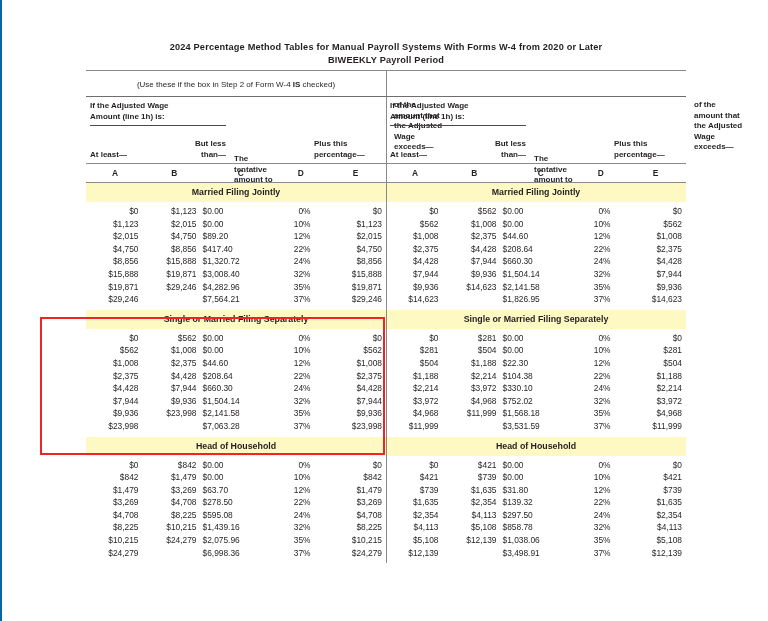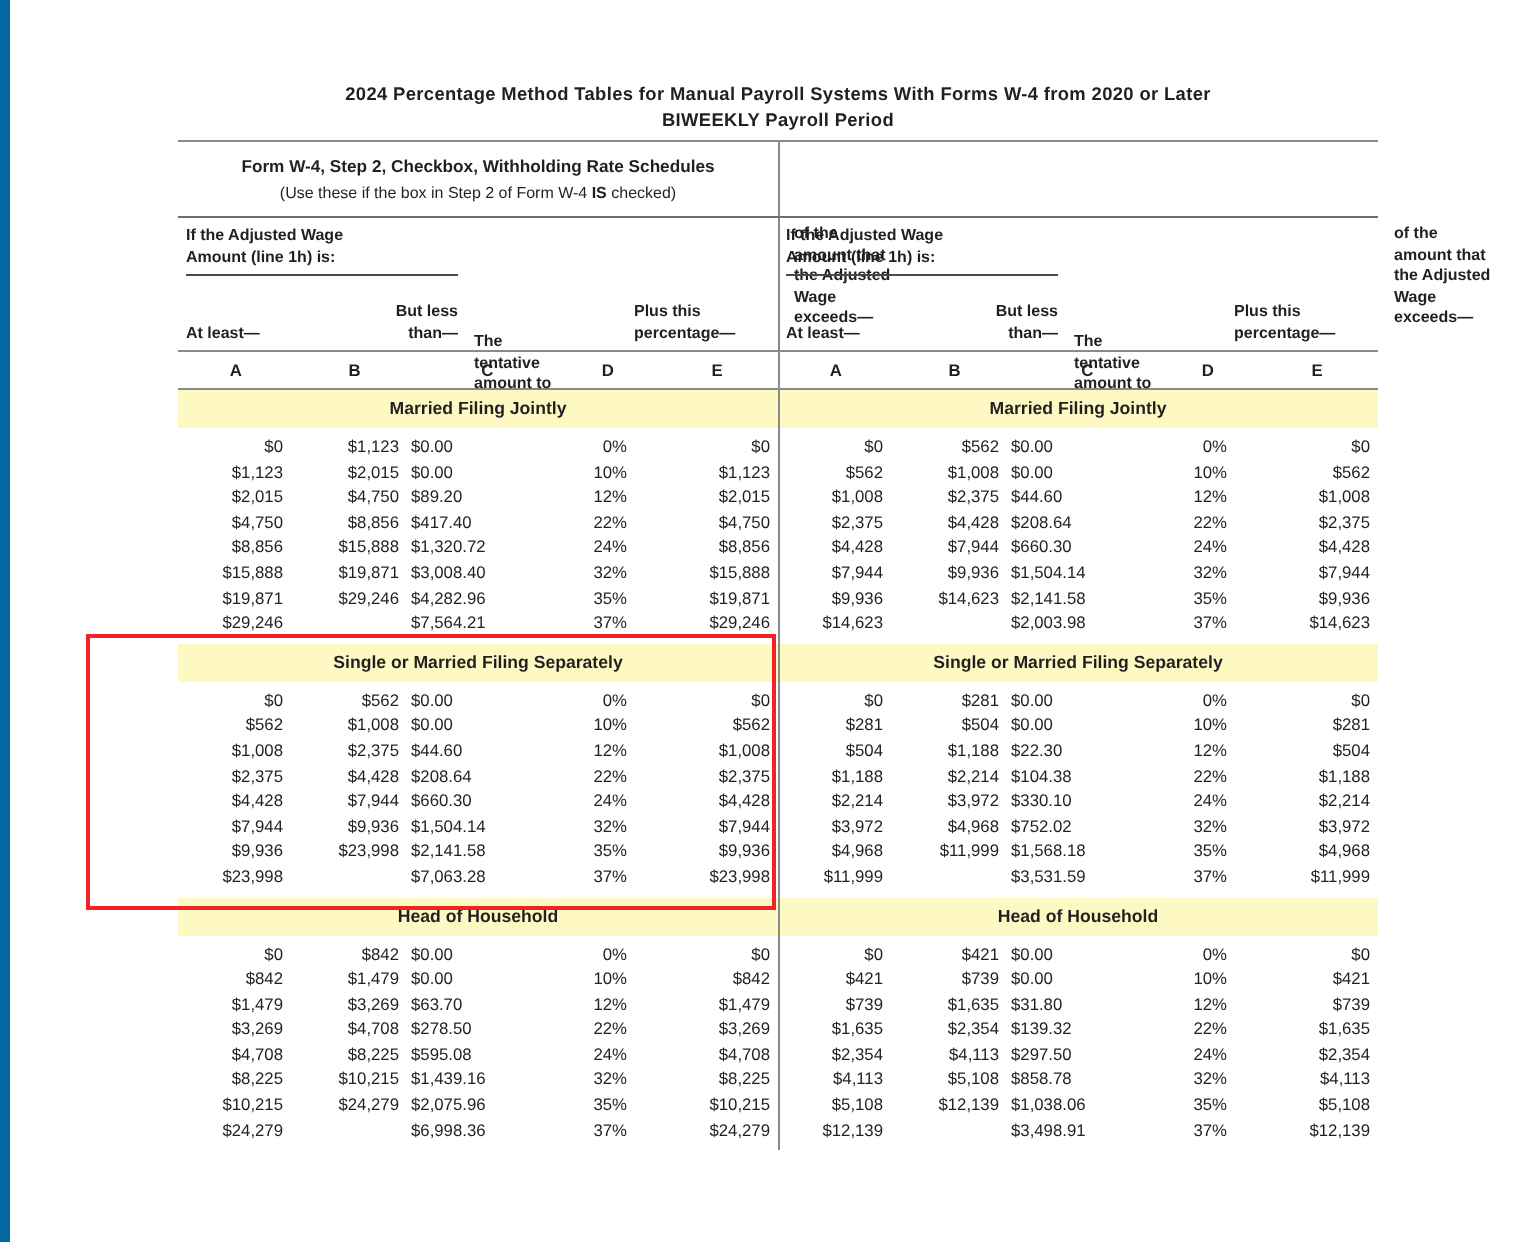--- a/index.html
+++ b/index.html
@@ -13,21 +13,21 @@
     position: relative;
     font-family: "Liberation Sans", sans-serif;
     color: #231f20;
     overflow: hidden;
   }
   .page {
     position: absolute;
     left: 0; top: 0;
     width: 768px; height: 621px;
     background: #fff;
-    border-left: 5px solid #0369a1;
+    border-left: 2px solid #0369a1;
     box-sizing: border-box;
   }
   
   .title-block {
     position: absolute;
     left: 0; top: 41px;
     width: 768px;
     text-align: center;
   }
   .title-line1 {
@@ -181,21 +181,20 @@
     <div class="title-line1">2024 Percentage Method Tables for Manual Payroll Systems With Forms W-4 from 2020 or Later</div>
     <div class="title-line2">BIWEEKLY Payroll Period</div>
   </div>
 
   <div class="table-wrap">
 
     <div class="rule-top"></div>
 
     <div class="twocol">
       <div class="half sched">
-        <div class="sched-title">Form W-4, Step 2, Checkbox, Withholding Rate Schedules</div>
         <div class="sched-sub"><span>(Use these if the box in Step 2 of Form W-4 </span><b>IS</b><span> checked)</span></div>
       </div>
     </div>
 
     <div class="rule-hdr"></div>
 
     <div class="twocol">
 
       <div class="half colhdr">
         <div class="awl">
@@ -396,21 +395,21 @@
               <div class="row">
                 <div class="ca">$9,936</div>
                 <div class="cb">$14,623</div>
                 <div class="cc">$2,141.58</div>
                 <div class="cd">35%</div>
                 <div class="ce">$9,936</div>
               </div>
               <div class="row">
                 <div class="ca">$14,623</div>
                 <div class="cb"></div>
-                <div class="cc">$2,003.98</div>
+                <div class="cc">$1,826.95</div>
                 <div class="cd">37%</div>
                 <div class="ce">$14,623</div>
               </div>
             </div>
           </div>
         </div>
         <div class="twocol">
           <div class="half band">Single or Married Filing Separately</div>
           <div class="half band">Single or Married Filing Separately</div>
         </div>

